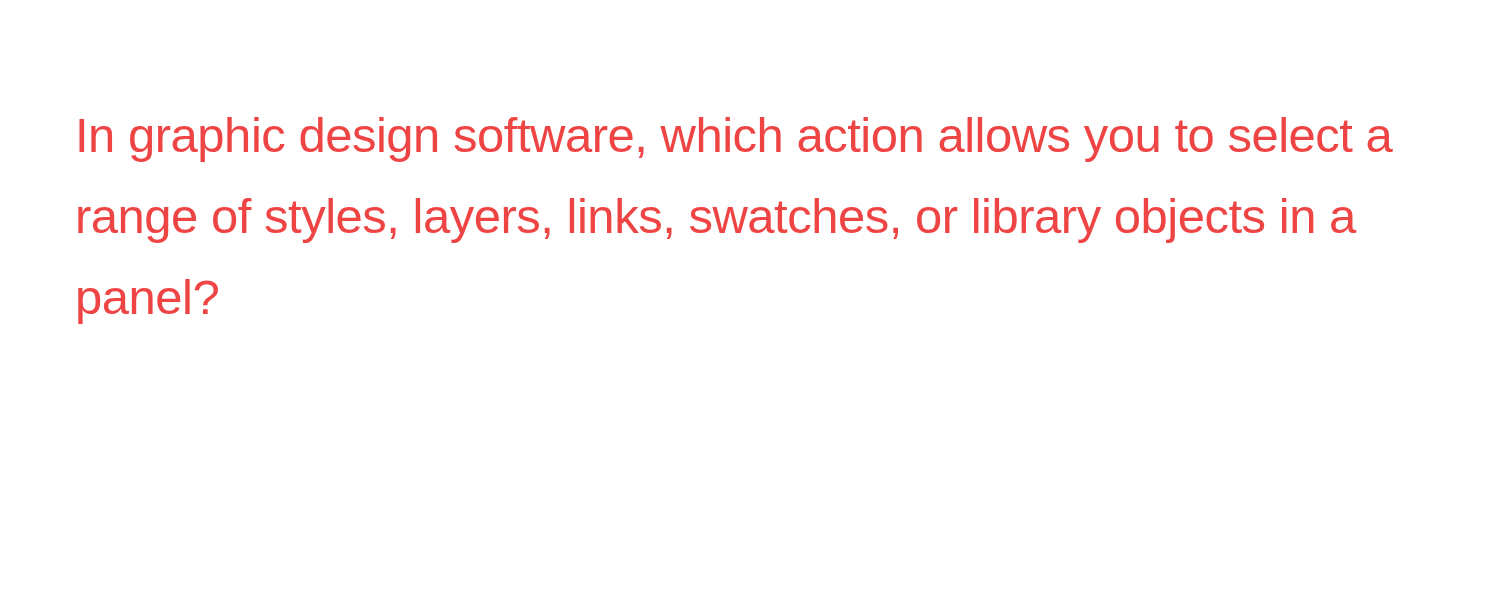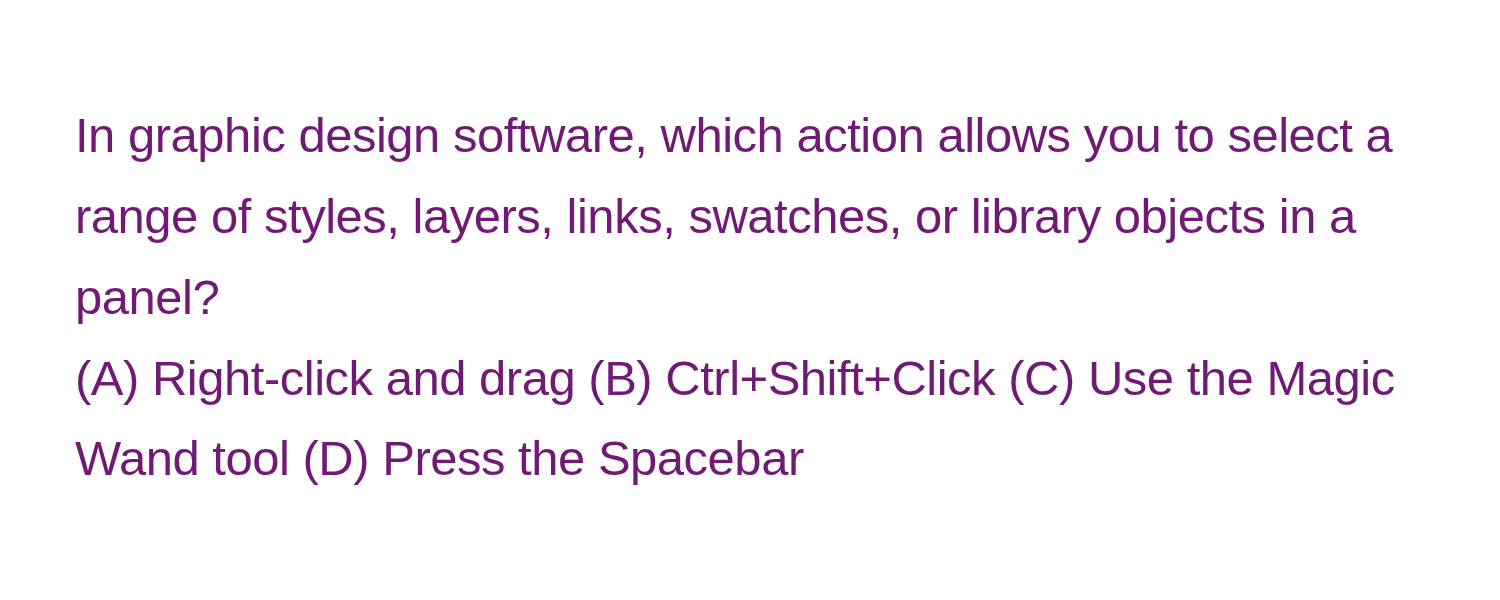--- a/index.html
+++ b/index.html
@@ -10,24 +10,23 @@
     body {
       width: 1500px;
       height: 600px;
       background: #ffffff;
       font-family: -apple-system, BlinkMacSystemFont, "Segoe UI", Helvetica, Arial, sans-serif;
       padding: 95px 75px 0 75px;
     }
     .content {
       font-size: 49px;
       line-height: 1.65;
-      color: #701a75;
+      color: #ef4444;
       font-weight: 400;
       letter-spacing: -0.01em;
     }
   </style>
 </head>
 <body>
 
 <div class="content">
   <div>In graphic design software, which action allows you to select a range of styles, layers, links, swatches, or library objects in a panel?</div>
-  <div>(A) Right-click and drag (B) Ctrl+Shift+Click (C) Use the Magic Wand tool (D) Press the Spacebar</div>
 </div>
 
 </body></html>

